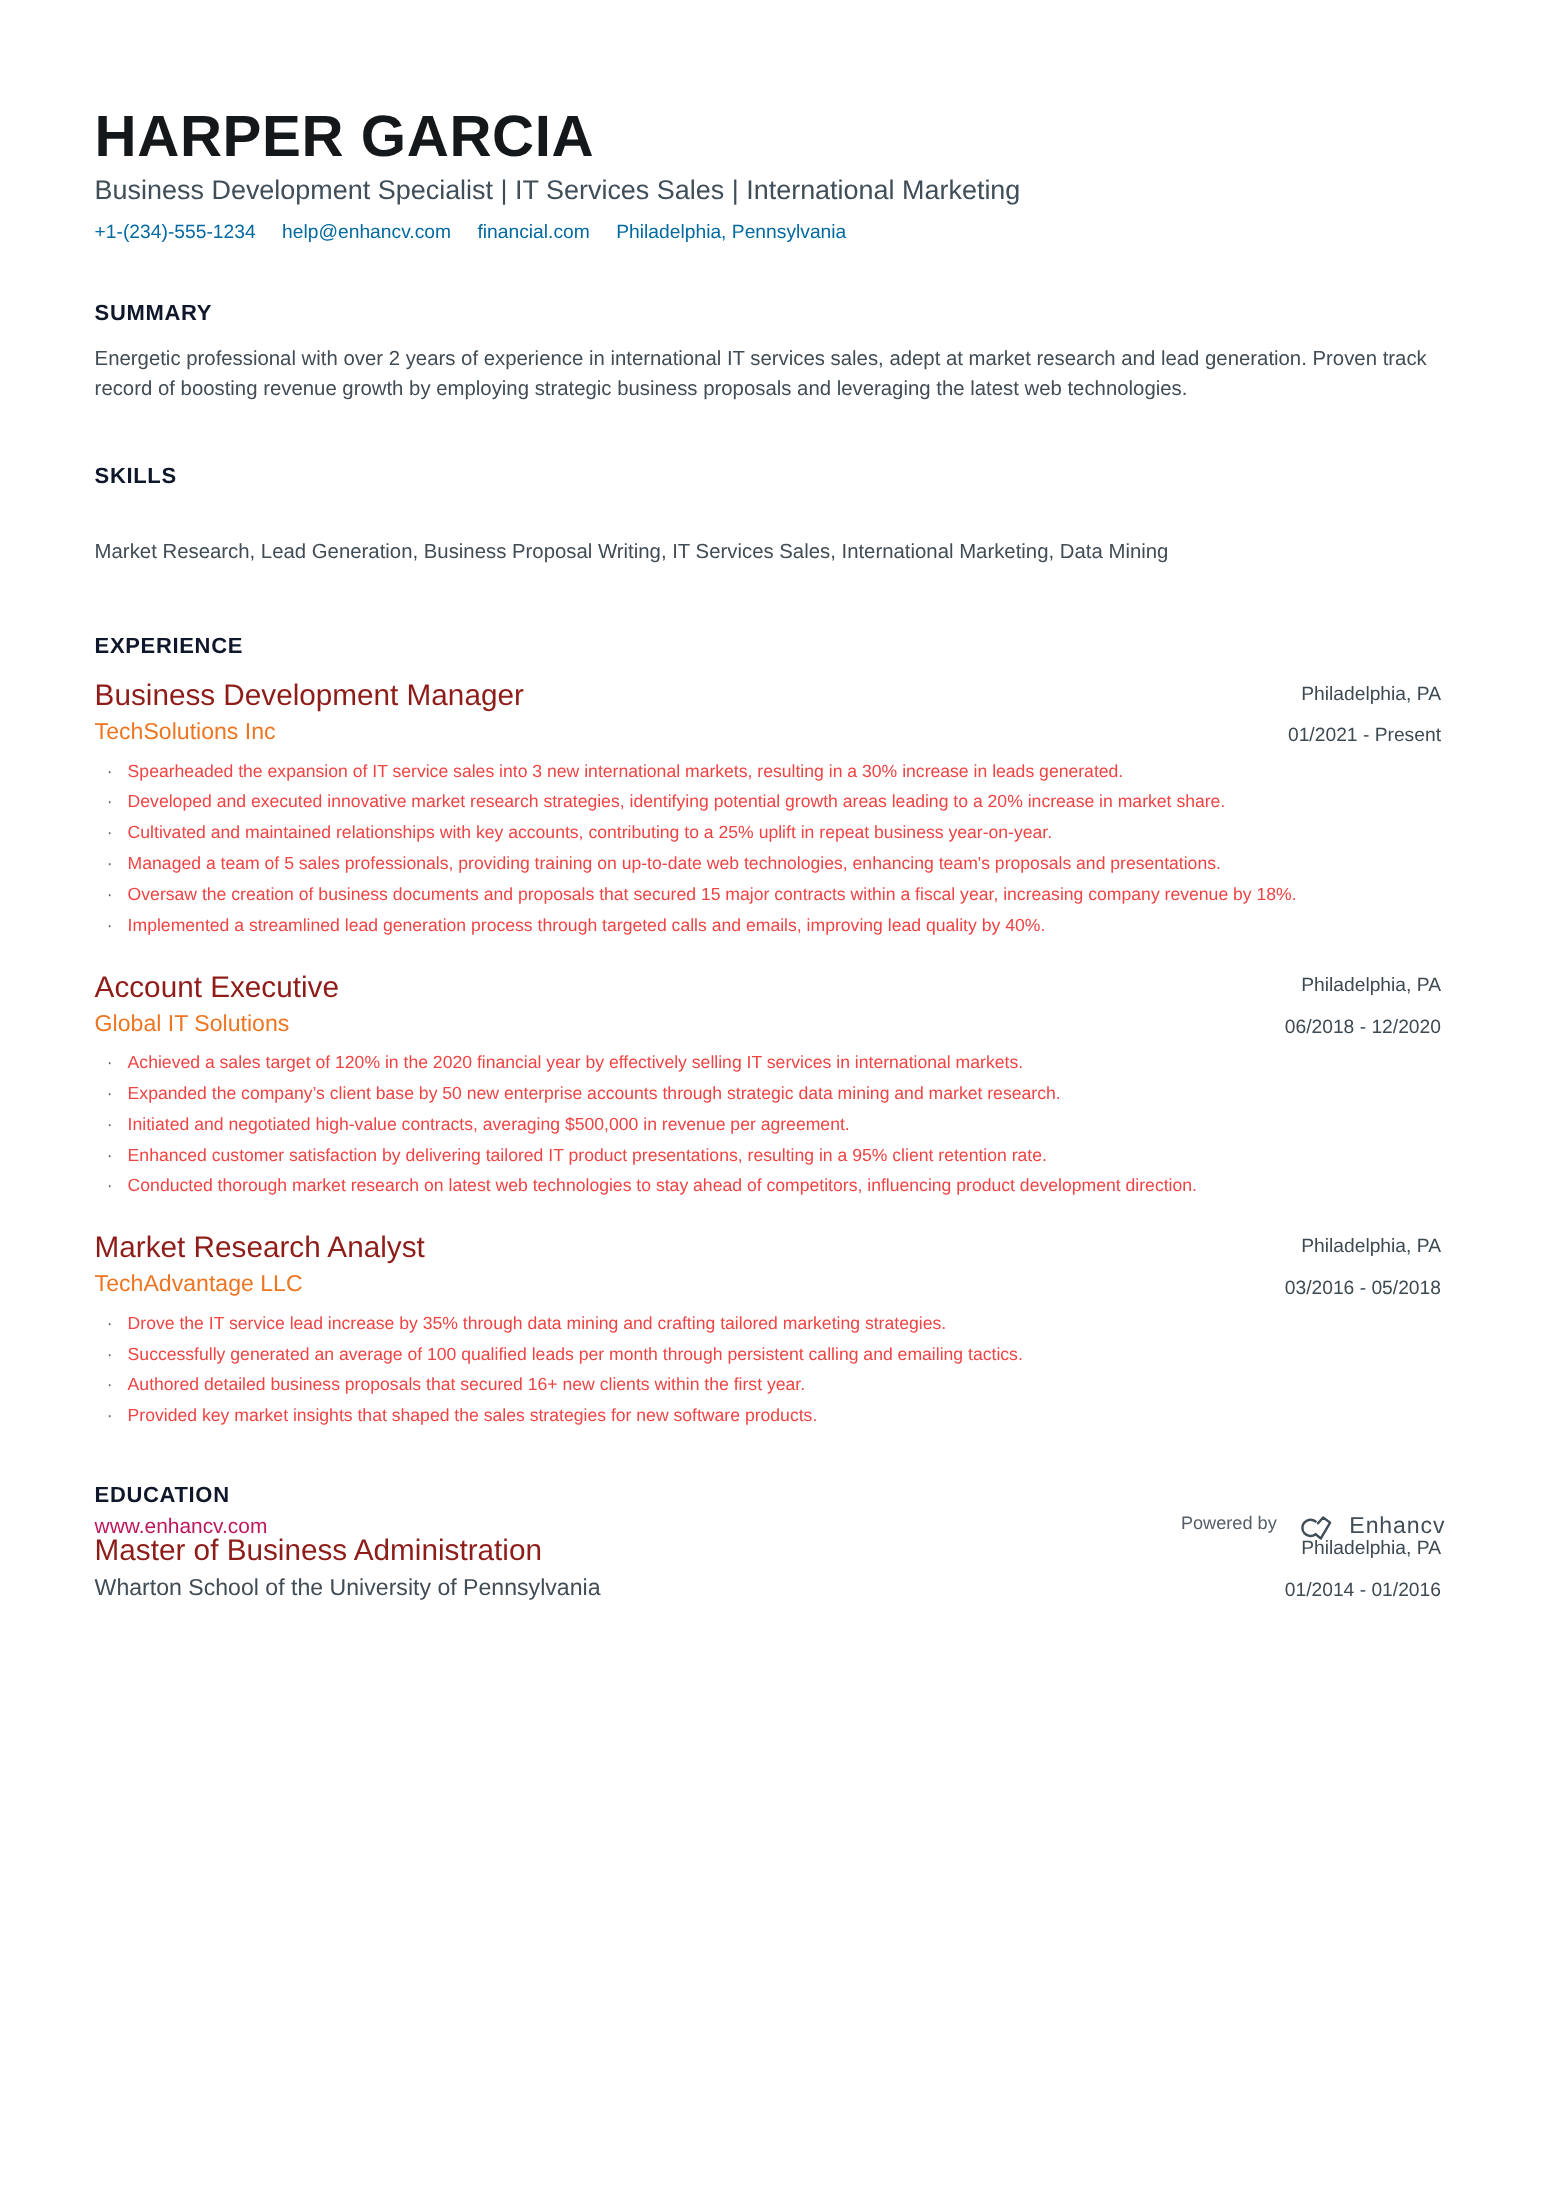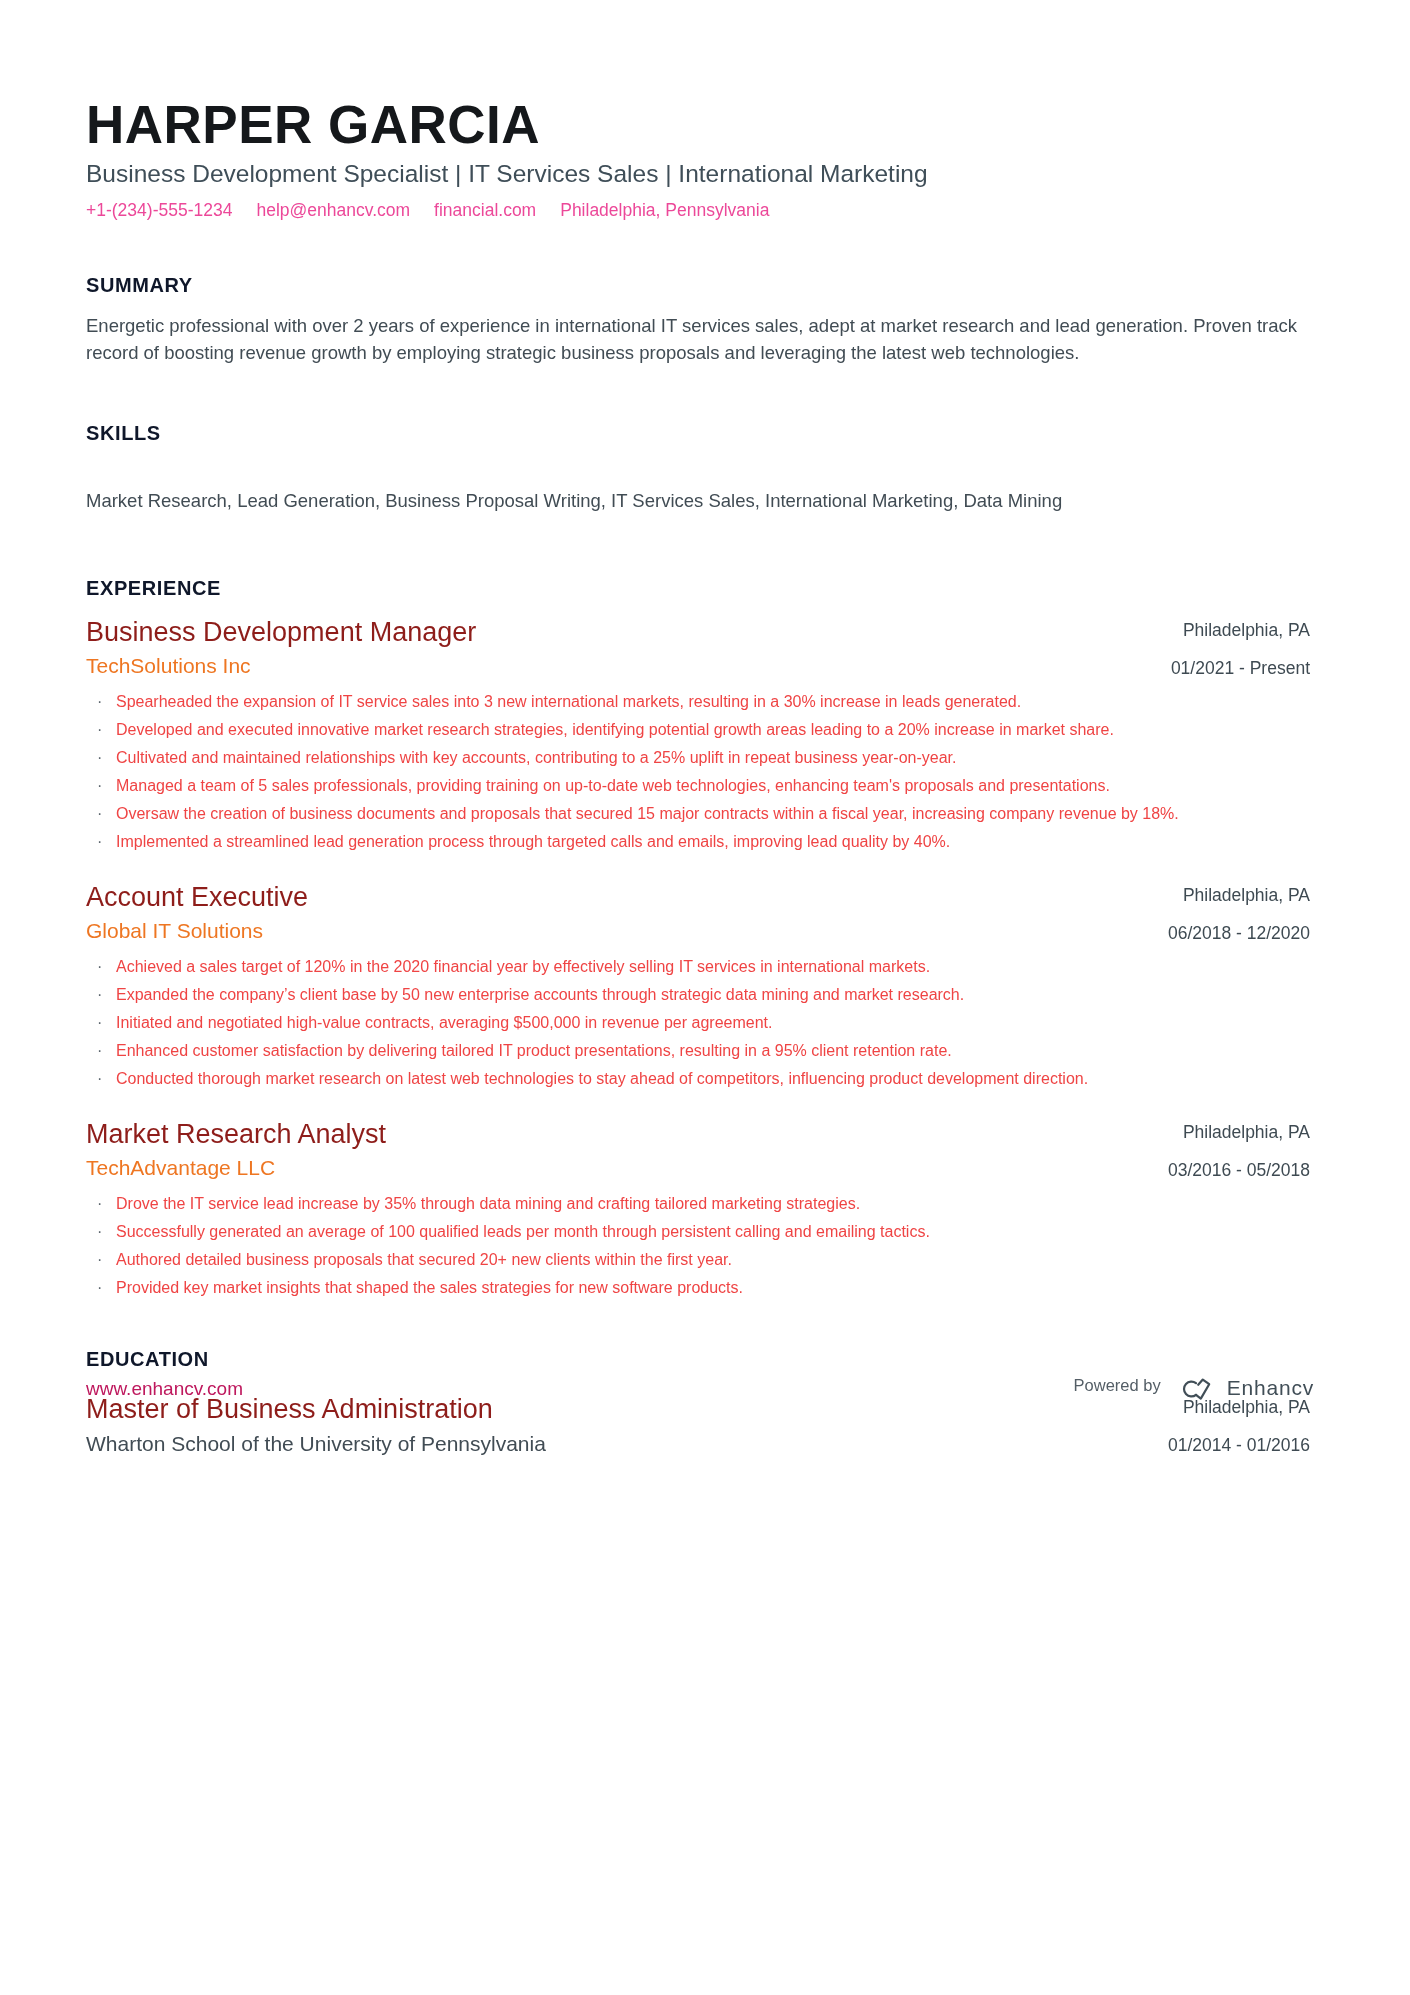--- a/index.html
+++ b/index.html
@@ -29,21 +29,21 @@
     color: #3f4e58;
     margin-top: 8px;
     line-height: 1.25;
   }
   .contacts {
     display: flex;
     align-items: center;
     gap: 24px;
     margin-top: 10px;
     font-size: 17.5px;
-    color: #ec4899;
+    color: #0369a1;
   }
   
   .section { margin-top: 0; }
   .section-heading {
     font-size: 20px;
     font-weight: 700;
     color: #0f172a;
     letter-spacing: 0.6px;
     line-height: 1.2;
   }
@@ -222,21 +222,21 @@
           <div class="entry-subtitle company">TechAdvantage LLC</div>
         </div>
         <div class="entry-meta">
           <div class="loc">Philadelphia, PA</div>
           <div class="dates">03/2016 - 05/2018</div>
         </div>
       </div>
       <ul class="bullets">
         <li>Drove the IT service lead increase by 35% through data mining and crafting tailored marketing strategies.</li>
         <li>Successfully generated an average of 100 qualified leads per month through persistent calling and emailing tactics.</li>
-        <li>Authored detailed business proposals that secured 20+ new clients within the first year.</li>
+        <li>Authored detailed business proposals that secured 16+ new clients within the first year.</li>
         <li>Provided key market insights that shaped the sales strategies for new software products.</li>
       </ul>
     </div>
   </div>
 
   <div class="section education-section">
     <div class="section-heading">EDUCATION</div>
 
     <div class="entry edu-entry">
       <div class="entry-head">

